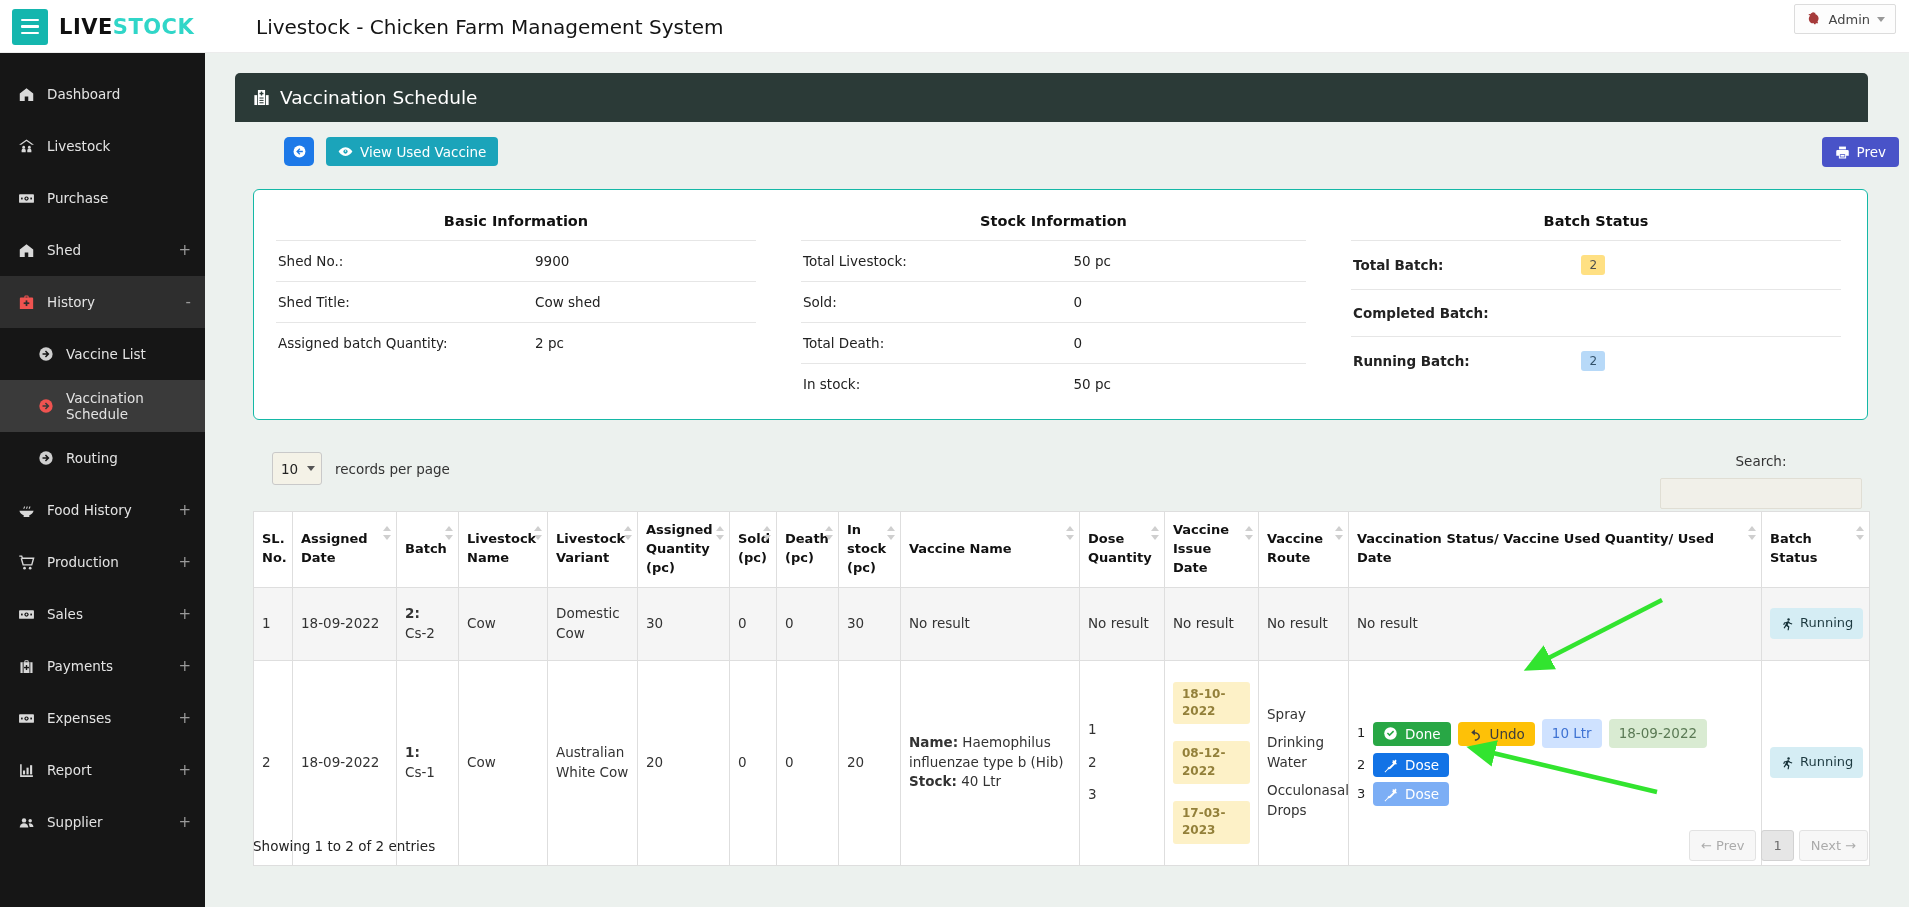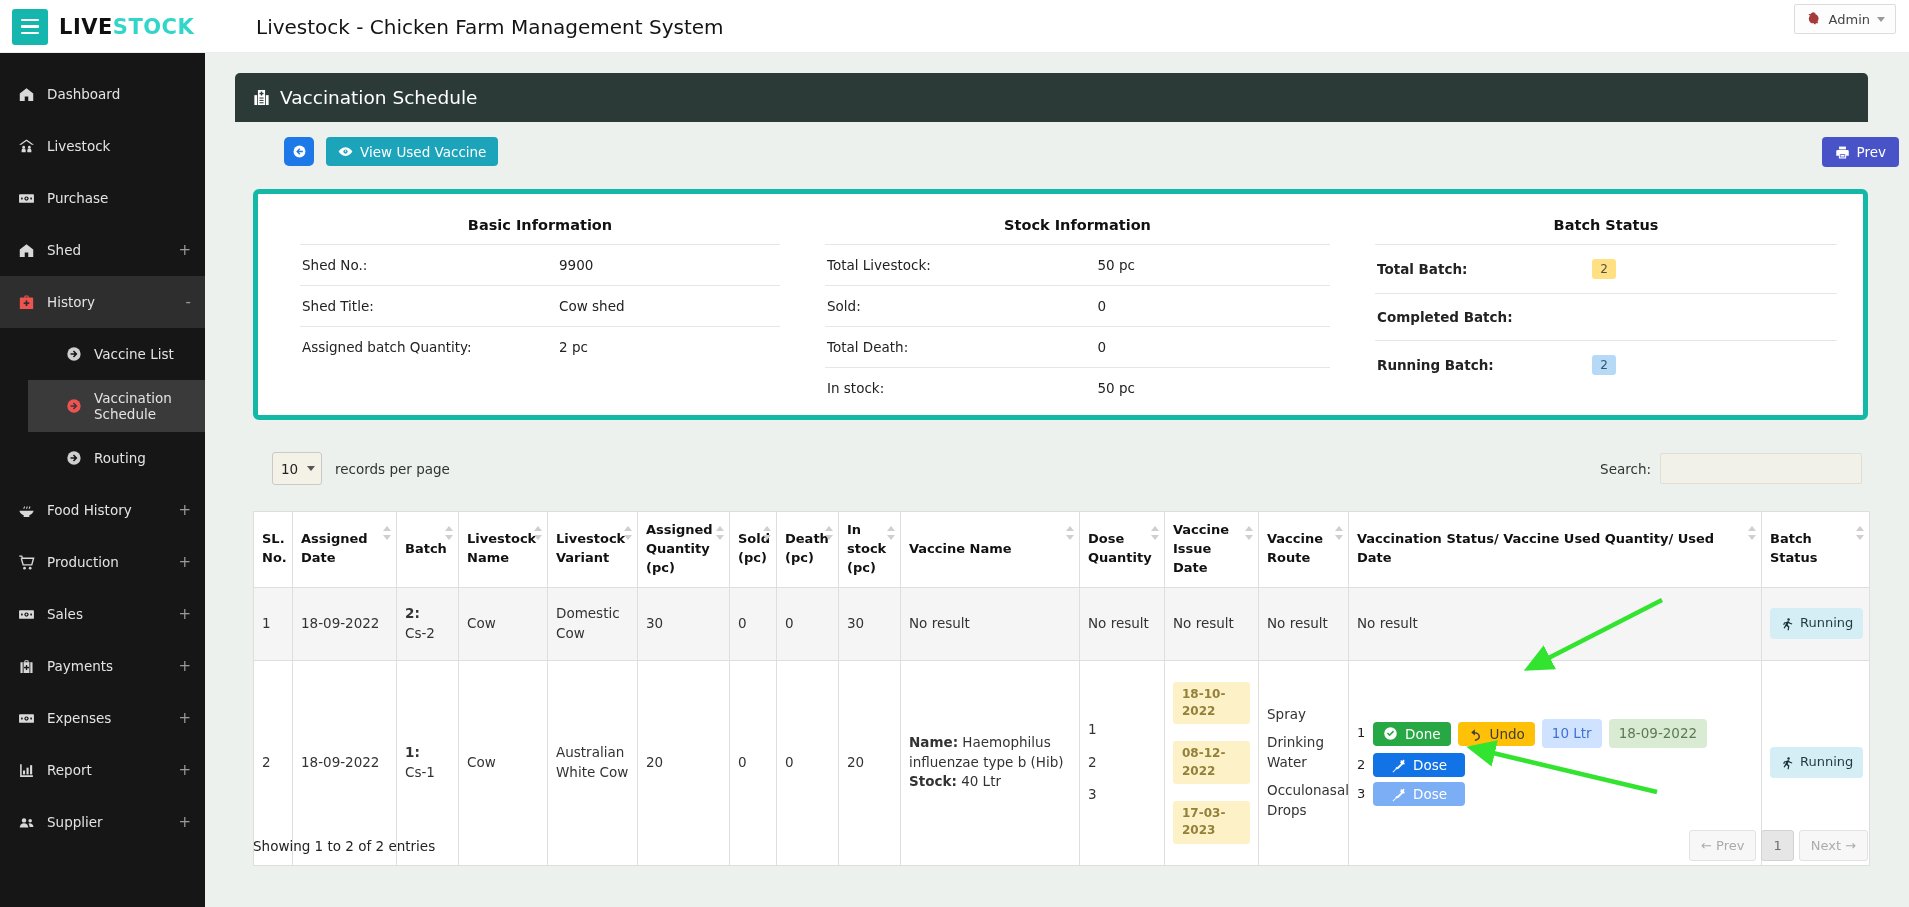--- a/index.html
+++ b/index.html
@@ -14,56 +14,56 @@
   .brand-text { margin-left:11px; font-size:21px; font-weight:bold; letter-spacing:.5px; color:#101010; }
   .brand-text .accent { color:#30d6c8; }
   .page-title { position:absolute; left:256px; top:0; height:53px; display:flex; align-items:center; font-size:20px; color:#141414; }
   .admin-box { position:absolute; right:13px; top:4px; height:30px; background:#fdfdfd; border:1px solid #dcdcdc; border-radius:2px; display:flex; align-items:center; gap:7px; padding:0 10px; font-size:13px; color:#444; cursor:pointer; }
   .caret { width:0; height:0; border-left:4px solid transparent; border-right:4px solid transparent; border-top:5px solid #999; display:inline-block; }
 
   
   .sidebar { position:absolute; top:53px; left:0; width:205px; height:854px; background:#161616; padding-top:15px; z-index:4; }
   .nav-item { height:52px; display:flex; align-items:center; gap:12px; padding:0 14px 0 18px; font-size:13.5px; color:#e3e3e3; cursor:pointer; }
   .nav-item svg { width:17px; height:17px; flex:0 0 17px; fill:#d9d9d9; }
-  .nav-item.sub { padding-left:38px;margin-left:28px; }
+  .nav-item.sub { padding-left:38px; }
   .nav-item.sub svg { width:16px; height:16px; flex:0 0 16px; fill:#cfcfcf; }
   .nav-item.active-parent { background:#2e2e2e; }
   .nav-item.active-parent svg { fill:#ef5350; }
   .nav-item.active-sub { background:#3a3a3a; }
   .nav-item.active-sub svg { fill:#ef5350; }
   .expand { margin-left:auto; color:#9a9a9a; font-size:15px; }
 
   
   .main { position:absolute; left:205px; top:53px; width:1704px; height:854px; background:#ecf1ee; }
   .panel-header { position:absolute; left:30px; top:20px; width:1633px; height:49px; background:#2b3a37; border-radius:5px 5px 0 0; display:flex; align-items:center; padding-left:17px; gap:9px; color:#fff; font-size:18.5px; }
   .panel-header svg { width:19px; height:19px; fill:#fff; }
 
   .btn-row { position:absolute; left:48px; top:84px; width:1615px; height:30px;margin-left:31px; }
   .btn { border:none; cursor:pointer; display:inline-flex; align-items:center; gap:7px; color:#fff; font-size:13.5px; font-family:inherit; border-radius:4px; }
   .btn-back { width:30px; height:29px; background:#1d79e8; justify-content:center; border-radius:5px; vertical-align:top; }
   .btn-view { height:29px; background:#1ba4ba; padding:0 12px; margin-left:7px; vertical-align:top; }
   .btn-print { position:absolute; right:0; top:0; height:30px; background:#4953c8; padding:0 13px; }
   .btn svg { width:15px; height:15px; }
 
   
-  .info-card { position:absolute; left:48px; top:136px; width:1615px; height:231px; background:#fff; border:5px solid #14b8a6; border-radius:6px; padding:10px 26px 0 42px; display:grid; grid-template-columns:480px 505px auto; column-gap:45px; }
+  .info-card { position:absolute; left:48px; top:136px; width:1615px; height:231px; background:#fff; border:1px solid #14b8a6; border-radius:6px; padding:10px 26px 0 22px; display:grid; grid-template-columns:480px 505px auto; column-gap:45px; }
   .info-sec h3 { text-align:center; font-size:14.5px; color:#111; padding:13px 0 11px; font-weight:bold; }
   .info-row { display:flex; border-top:1px solid #e6e6e6; padding:11px 2px; font-size:13.5px; color:#222; min-height:41px; align-items:center; }
   .info-row .lbl { flex:0 0 54%; }
   .batch-sec .info-row { padding:14px 2px; min-height:47px; }
   .batch-sec .lbl { font-weight:bold; flex:0 0 47%; }
   .badge-yellow { background:#ffe083; color:#4f4f4f; font-size:12px; padding:3px 8px; border-radius:3px; }
   .badge-blue { background:#b7d9f8; color:#33526b; font-size:12px; padding:3px 8px; border-radius:3px; }
 
   
   .rpp-wrap { position:absolute; left:67px; top:399px; width:50px; height:33px;text-decoration:underline; }
   .rpp-wrap select { width:100%; height:100%; background:#f4f2e7; border:1px solid #c9c9c9; border-radius:3px; font-size:13.5px; font-family:inherit; padding:0 4px 0 8px; appearance:none; -webkit-appearance:none; color:#222; cursor:pointer; }
   .rpp-wrap .caret { position:absolute; right:7px; top:14px; border-top-color:#555; pointer-events:none; }
   .rpp-label { position:absolute; left:130px; top:399px; height:33px; display:flex; align-items:center; font-size:13.5px; color:#333; }
-  .search-wrap { position:absolute; right:47px; top:400px; display:flex; align-items:center; gap:9px; font-size:13.5px; color:#333; }
+  .search-wrap { position:absolute; right:47px; top:400px; display:flex; align-items:center; gap:9px; font-size:13.5px; color:#333;flex-direction:column; }
   .search-wrap input { width:202px; height:31px; background:#f1f0e9; border:1px solid #e0ded4; border-radius:2px; padding:0 8px; font-family:inherit; font-size:13.5px; }
 
   
   table.grid { position:absolute; left:48px; top:458px; width:1616px; border-collapse:collapse; table-layout:fixed; background:#fff; }
   .grid th, .grid td { border:1px solid #dedede; padding:9px 8px; vertical-align:middle; text-align:left; }
   .grid th { font-size:13px; color:#111; font-weight:bold; position:relative; height:73px; background:#fff; padding-right:16px; line-height:1.45; }
   .grid td { font-size:13.5px; color:#333; line-height:1.45; }
   .grid tr.r1 { height:73px; }
   .grid tr.r1 td { background:#f5f5f5; }
   .grid tr.r2 { height:159px; }
@@ -73,21 +73,21 @@
   .sort::after { content:""; position:absolute; bottom:0; left:0; border-left:4px solid transparent; border-right:4px solid transparent; border-top:5px solid #cfcfcf; }
   .no-result { color:#f18a7f; }
   .pill-date { display:inline-block; background:#fdf1c7; color:#93803a; font-weight:bold; font-size:12px; padding:4px 9px; border-radius:3px; margin:5px 0; }
   .stack > div { margin:7px 0; }
   .route-stack > div { margin:9px 0; }
   .dose-stack > div { margin:13px 0; }
   .st-row { display:flex; align-items:center; gap:7px; margin:5px 0; }
   .st-num { width:9px; font-size:13px; color:#222; }
   .btn-done { background:#28a745; padding:4px 10px; }
   .btn-undo { background:#fec107; color:#3d3d3d; padding:4px 10px;align-items:flex-end; }
-  .btn-dose { background:#1273e6; padding:4px 18px; }
+  .btn-dose { background:#1273e6; padding:4px 10px; }
   .btn-dose.light { background:#7caef5; }
   .tag-qty { background:#cfe2ff; color:#3f73d3; font-size:13.5px; padding:5px 10px; border-radius:4px; }
   .tag-date { background:#d9ebd2; color:#5b7a55; font-size:13.5px; padding:5px 10px; border-radius:4px; }
   .pill-running { display:inline-flex; align-items:center; gap:6px; background:#d5edf4; color:#1d3a40; font-size:13px; padding:6px 10px; border-radius:4px; }
   .pill-running svg { width:14px; height:14px; fill:#17333a; }
   .batch-cell b { display:block; }
 
   
   .showing { position:absolute; left:48px; top:785px; font-size:13.5px; color:#222; }
   .pagination { position:absolute; right:41px; top:777px; display:flex; gap:5px; }

